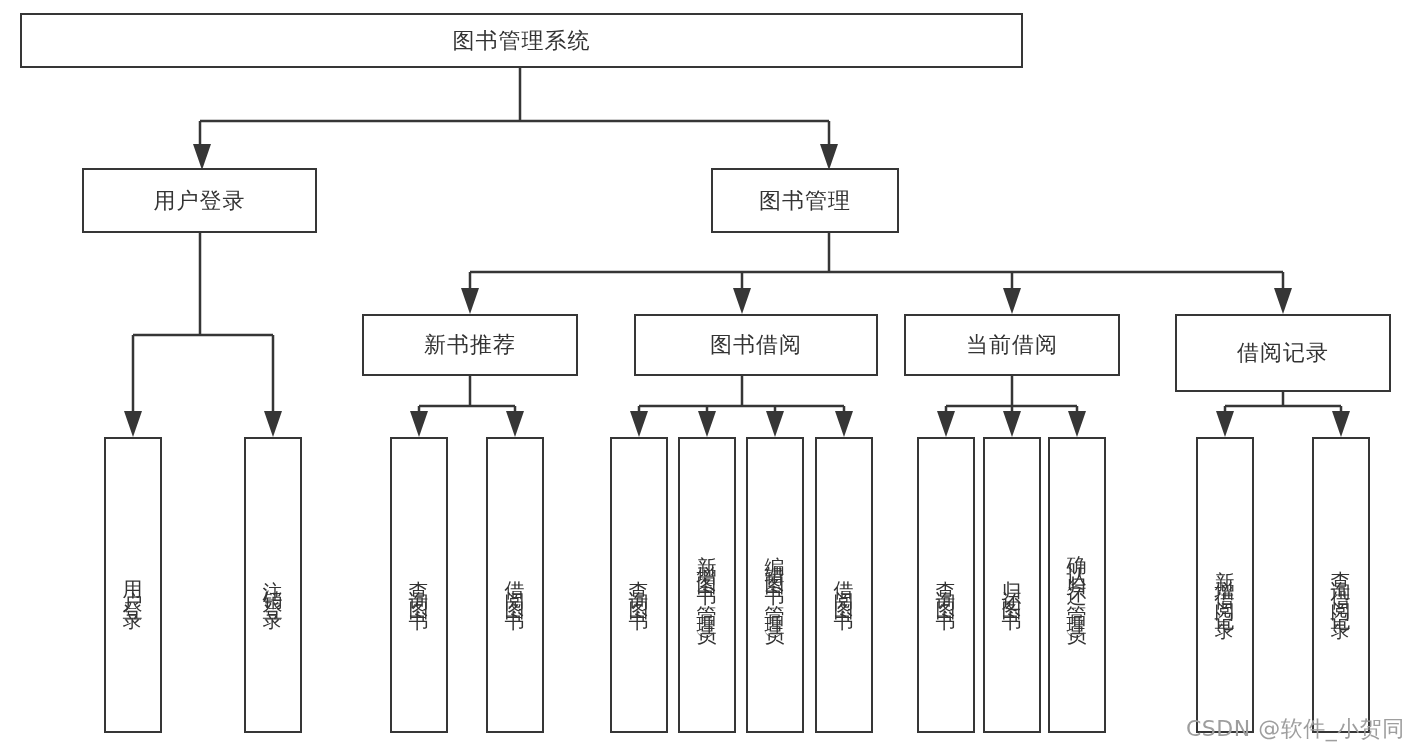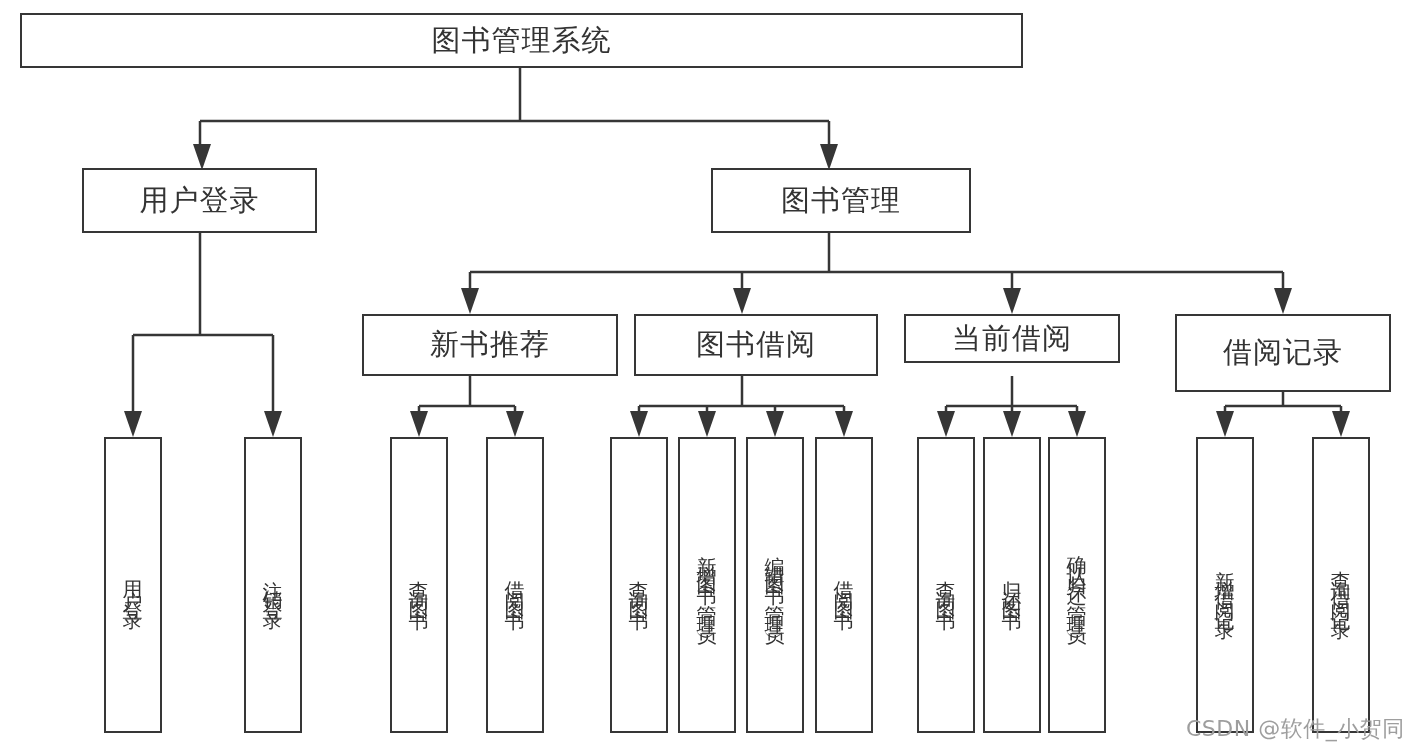--- a/index.html
+++ b/index.html
@@ -19,39 +19,39 @@
   }
   .node {
     position: absolute;
     box-sizing: border-box;
     background: #ffffff;
     border: 2.5px solid #363636;
     color: #333333;
     display: flex;
     align-items: center;
     justify-content: center;
-    font-size: 29px;
+    font-size: 22px;
     letter-spacing: 1px;
     z-index: 2;
     white-space: nowrap;
   }
   .leaf {
     writing-mode: vertical-rl;
     font-size: 20px;
     letter-spacing: 10px;
     line-height: 1;
     white-space: normal;
   }
   
   .n-root  { left: 20px;   top: 13px;  width: 1003px; height: 55px; }
   .n-l2a   { left: 82px;   top: 168px; width: 235px;  height: 65px; }
-  .n-l2b   { left: 711px;  top: 168px; width: 260px;  height: 65px; }
-  .n-l3a   { left: 362px;  top: 314px; width: 256px;  height: 62px; }
+  .n-l2b   { left: 711px;  top: 168px; width: 188px;  height: 65px; }
+  .n-l3a   { left: 362px;  top: 314px; width: 216px;  height: 62px; }
   .n-l3b   { left: 634px;  top: 314px; width: 244px;  height: 62px; }
-  .n-l3c   { left: 904px;  top: 314px; width: 216px;  height: 49px; font-family: Liberation Serif, serif; }
+  .n-l3c   { left: 904px;  top: 314px; width: 216px;  height: 62px; font-family: Liberation Serif, serif; }
   .n-l3d   { left: 1175px; top: 314px; width: 216px;  height: 78px; }
   .lf      { top: 437px; width: 58px; height: 296px; }
   .n-u1 { left: 104px; }  .n-u2 { left: 244px; }
   .n-a1 { left: 390px; }  .n-a2 { left: 486px; }
   .n-b1 { left: 610px; }  .n-b2 { left: 678px; }  .n-b3 { left: 746px; }  .n-b4 { left: 815px; }
   .n-c1 { left: 917px; }  .n-c2 { left: 983px; }  .n-c3 { left: 1048px; }
   .n-d1 { left: 1196px; } .n-d2 { left: 1312px; }
   .watermark {
     position: absolute;
     left: 1186px;

